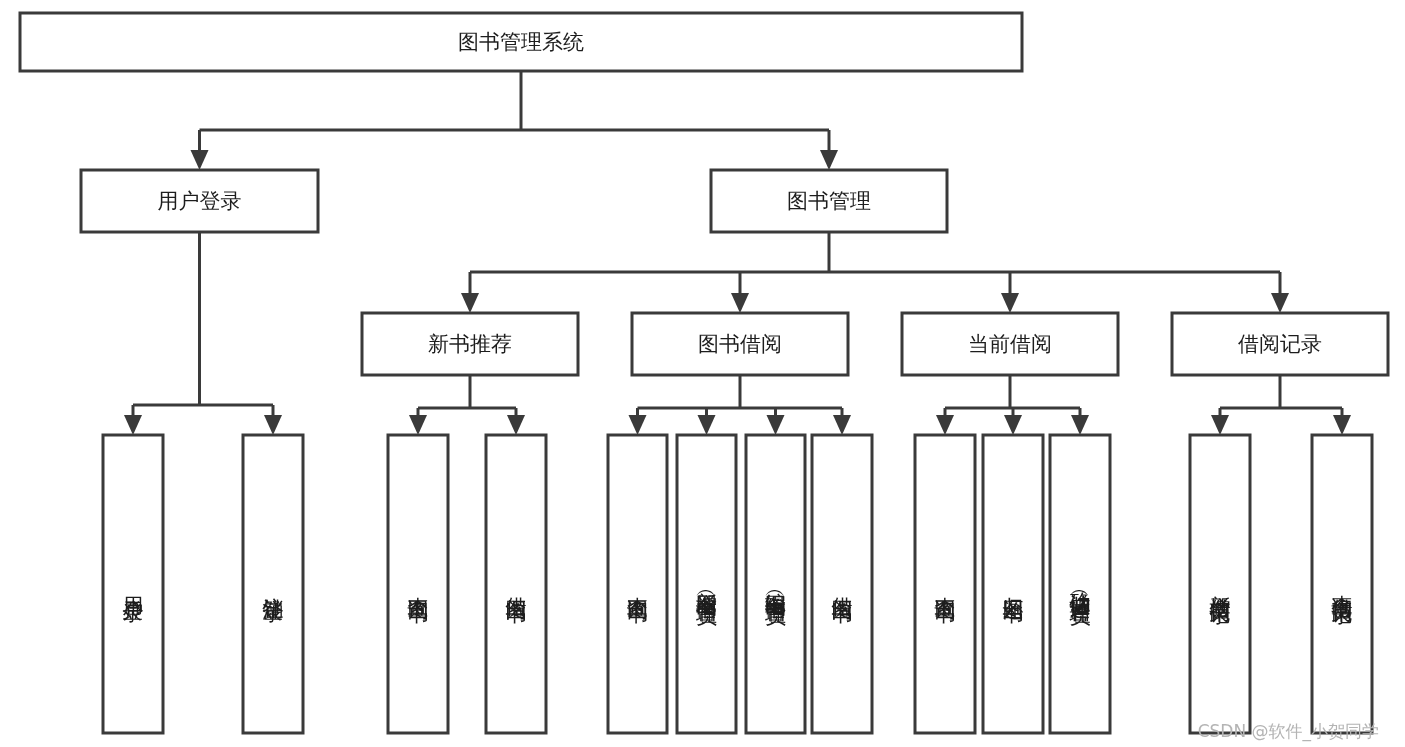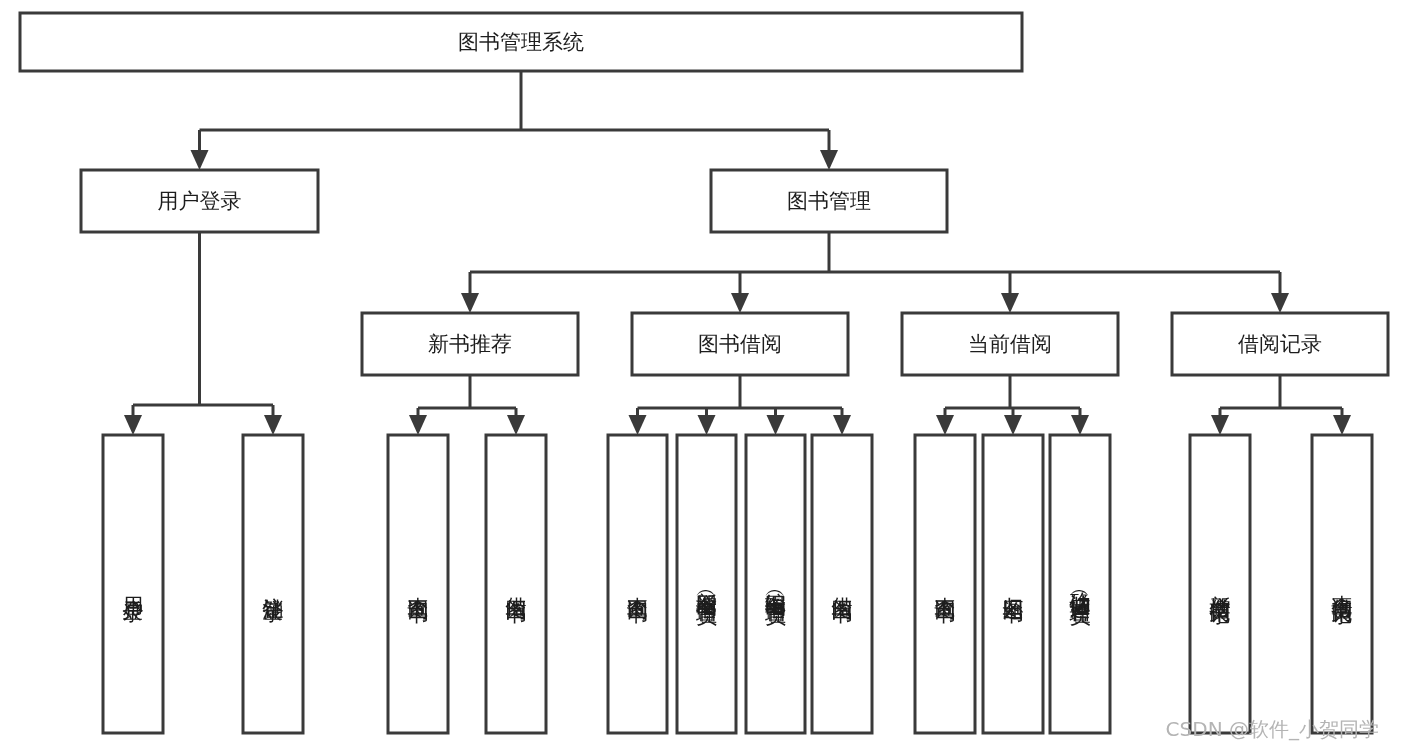--- a/index.html
+++ b/index.html
@@ -60,21 +60,21 @@
     align-items: center;
     justify-content: center;
     white-space: nowrap;
     pointer-events: none;
   }
   .watermark {
     position: absolute;
     right: 8px;
     bottom: 4px;
     font-family: "DejaVu Sans", "Liberation Sans", sans-serif;
-    font-size: 20px;
+    font-size: 17px;
     color: #b4b4b4;
     white-space: nowrap;
   }
 </style>
 </head>
 <body>
 
 <div id="diagram-root">
 
   <svg class="flow" viewBox="0 0 1405 747">

